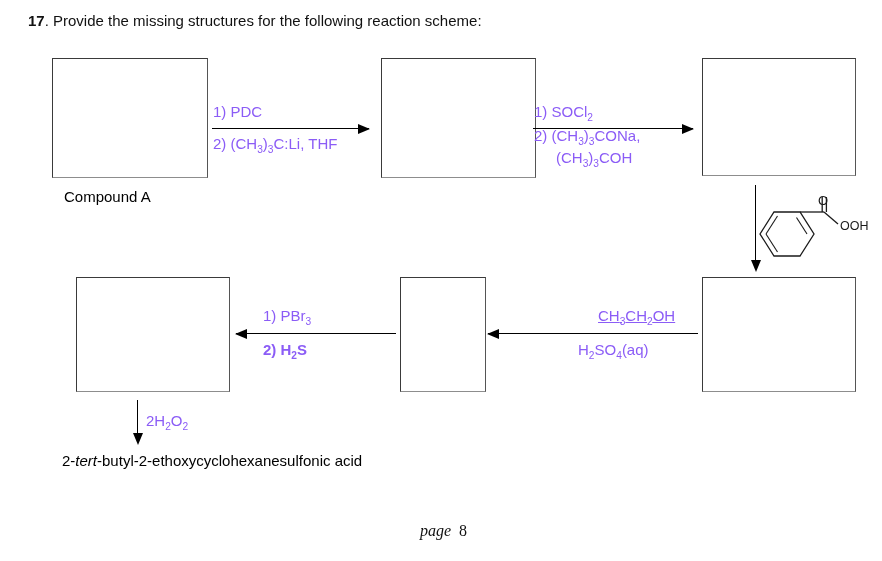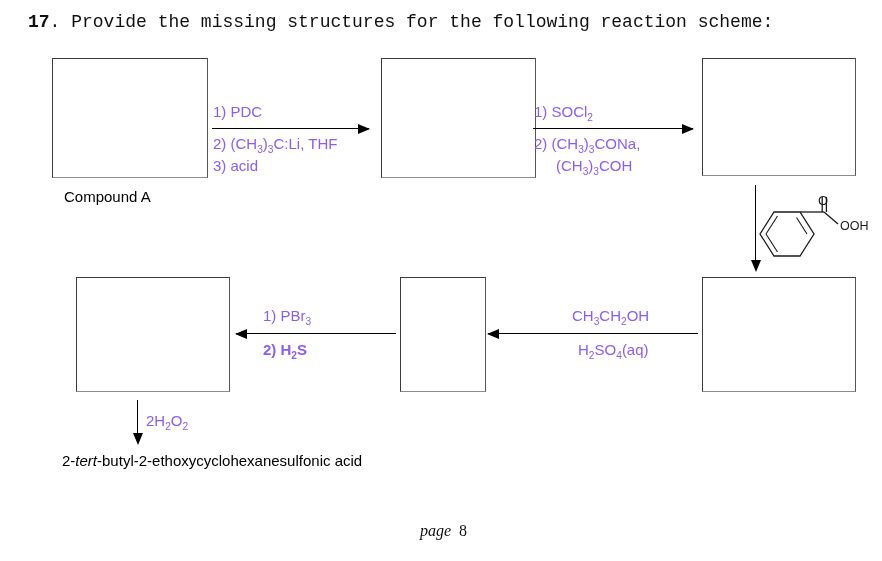--- a/index.html
+++ b/index.html
@@ -9,22 +9,22 @@
     font-family:"Liberation Sans", sans-serif;
     color:#000000;
     position:relative;
     overflow:hidden;
   }
   .abs{position:absolute;}
 
   
   #question-heading{
     left:28px; top:12px; width:830px;
-    font-family:Liberation Mono, monospace;
-    font-size:18px;
+    font-family:Liberation Sans, sans-serif;
+    font-size:15px;
     color:#111;
     white-space:nowrap;
   }
   #question-heading .qnum{font-weight:bold;}
 
   
   .struct-box{
     border:1px solid #3a3a3a;
     border-right-color:#555;
     border-bottom-color:#8d8d8d;
@@ -112,32 +112,31 @@
 <div class="abs box-label" style="left:64px;top:188px;">Compound A</div>
 
 <div class="abs reagents" style="left:213px;top:101px;">
   <span class="r-line">1) PDC</span>
 </div>
 <div class="abs arrow-h" style="left:212px;top:128px;width:157px;">
   <span class="head-r"></span>
 </div>
 <div class="abs reagents" style="left:213px;top:133px;">
   <span class="r-line">2) (CH<sub>3</sub>)<sub>3</sub>C:Li, THF</span>
-  <span class="r-line">3) acid</span>
 </div>
 
 <div class="abs struct-box" style="left:381px;top:58px;width:155px;height:120px;"></div>
 
 <div class="abs reagents" style="left:534px;top:101px;">
   <span class="r-line">1) SOCl<sub>2</sub></span>
 </div>
 <div class="abs arrow-h" style="left:533px;top:128px;width:160px;">
   <span class="head-r"></span>
 </div>
-<div class="abs reagents" style="left:534px;top:133px;">
+<div class="abs reagents" style="left:534px;top:125px;">
   <span class="r-line">2) (CH<sub>3</sub>)<sub>3</sub>CONa,</span>
   <span class="r-line indent">(CH<sub>3</sub>)<sub>3</sub>COH</span>
 </div>
 
 <div class="abs struct-box" style="left:702px;top:58px;width:154px;height:118px;"></div>
 
 <div class="abs arrow-v" style="left:755px;top:185px;height:76px;">
   <span class="head-d"></span>
 </div>
 
@@ -158,21 +157,21 @@
 
   <text x="72" y="-2" font-family="Liberation Sans, sans-serif" font-size="13" fill="#1a1a1a" text-anchor="middle" dominant-baseline="hanging" style="display:none">O</text>
   <text x="72" y="-3" font-family="Liberation Sans, sans-serif" font-size="13" fill="#1a1a1a" text-anchor="middle">O</text>
   <text x="88" y="34" font-family="Liberation Sans, sans-serif" font-size="12.5" fill="#1a1a1a">OOH</text>
 </svg>
 
 <div class="abs" style="left:818px;top:193px;font-size:13px;color:#1a1a1a;">O</div>
 
 <div class="abs struct-box" style="left:702px;top:277px;width:154px;height:115px;"></div>
 
-<div class="abs reagents" style="left:572px;top:305px;">
+<div class="abs reagents" style="left:598px;top:305px;text-decoration:underline;">
   <span class="r-line">CH<sub>3</sub>CH<sub>2</sub>OH</span>
 </div>
 <div class="abs arrow-h" style="left:488px;top:333px;width:210px;">
   <span class="head-l"></span>
 </div>
 <div class="abs reagents" style="left:578px;top:339px;">
   <span class="r-line">H<sub>2</sub>SO<sub>4</sub>(aq)</span>
 </div>
 
 <div class="abs struct-box" style="left:400px;top:277px;width:86px;height:115px;"></div>

